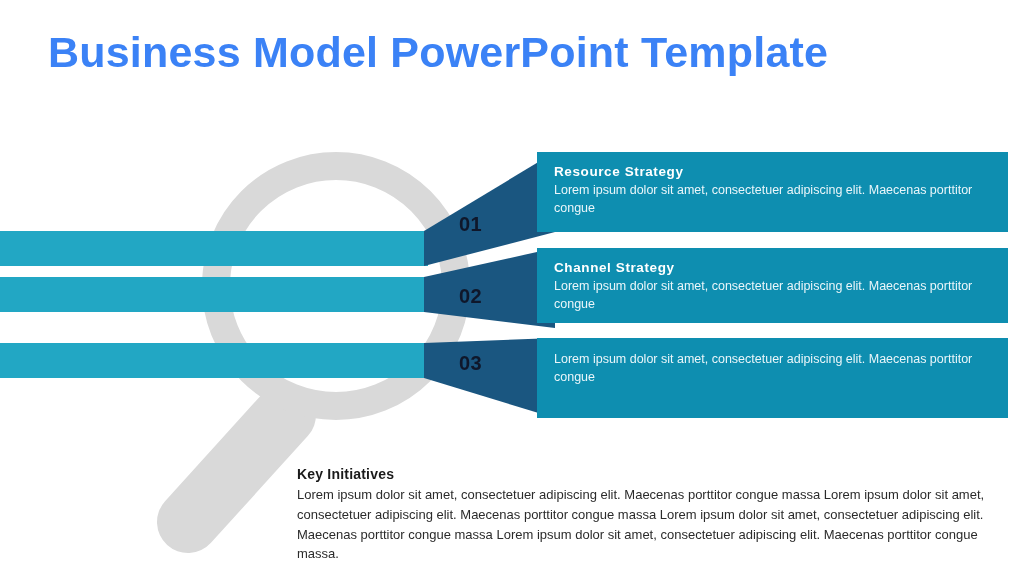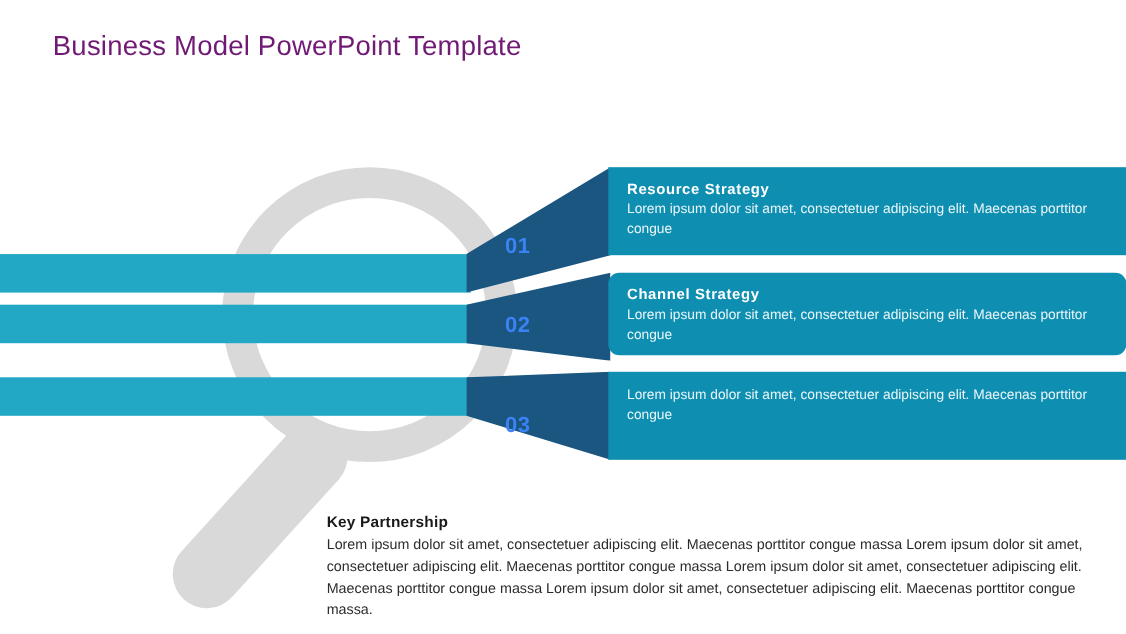--- a/index.html
+++ b/index.html
@@ -17,23 +17,23 @@
     height: 576px;
     background: #ffffff;
     overflow: hidden;
   }
 
   
   #slide-title {
     position: absolute;
     left: 48px;
     top: 28px;
-    font-size: 25px;
-    font-weight: 400;
-    color: #701a75;
+    font-size: 43px;
+    font-weight: 700;
+    color: #3b82f6;
     letter-spacing: 0.2px;
     white-space: nowrap;
   }
 
   
   .magnifier {
     position: absolute;
     left: 140px;
     top: 140px;
     width: 360px;
@@ -55,44 +55,44 @@
 
   
   .trapezoid {
     position: absolute;
     left: 424px;
     width: 131px;
   }
   .trapezoid svg { display: block; }
   .trap-num {
     position: absolute;
-    color: #3b82f6;
+    color: #0f172a;
     font-size: 20px;
     font-weight: bold;
     letter-spacing: 0.5px;
   }
   .t1 { top: 152px;  height: 114px; }
   .t2 { top: 248px;  height: 80px;  }
   .t3 { top: 338px;  height: 80px;  }
 
   .n1 { left: 459px; top: 213px; }
   .n2 { left: 459px; top: 285px; text-align: right; }
-  .n3 { left: 459px; top: 352px; margin-top: 24px; }
+  .n3 { left: 459px; top: 352px; }
 
   
   .content-block {
     position: absolute;
-    left: 553px;
+    left: 537px;
     width: 471px;
     background: #0E8EB0;
     box-sizing: border-box;
     padding: 12px 22px 10px 17px;
   }
   .cb1 { top: 152px; height: 80px; }
-  .cb2 { top: 248px; height: 75px; border-radius: 10px; }
+  .cb2 { top: 248px; height: 75px; }
   .cb3 { top: 338px; height: 80px; }
 
   .block-title {
     color: #ffffff;
     font-size: 13.5px;
     font-weight: bold;
     letter-spacing: 0.6px;
     margin: 0 0 1px 0;
     line-height: 1.2;
   }
@@ -174,17 +174,17 @@
   <div class="content-block cb2">
     <p class="block-title">Channel Strategy</p>
     <p class="block-desc">Lorem ipsum dolor sit amet, consectetuer adipiscing elit.  Maecenas porttitor congue</p>
   </div>
 
   <div class="content-block cb3">
     <p class="block-desc">Lorem ipsum dolor sit amet, consectetuer adipiscing elit.  Maecenas porttitor congue</p>
   </div>
 
   <div id="key-section">
-    <p id="key-title">Key Partnership</p>
+    <p id="key-title">Key Initiatives</p>
     <p id="key-body">Lorem ipsum dolor sit amet, consectetuer adipiscing elit.  Maecenas porttitor congue massa Lorem ipsum dolor sit amet, consectetuer adipiscing elit. Maecenas porttitor congue massa Lorem ipsum dolor sit amet, consectetuer adipiscing elit. Maecenas porttitor congue massa Lorem ipsum dolor sit amet, consectetuer adipiscing elit. Maecenas porttitor congue massa.</p>
   </div>
 
 </div>
 
 </body></html>

